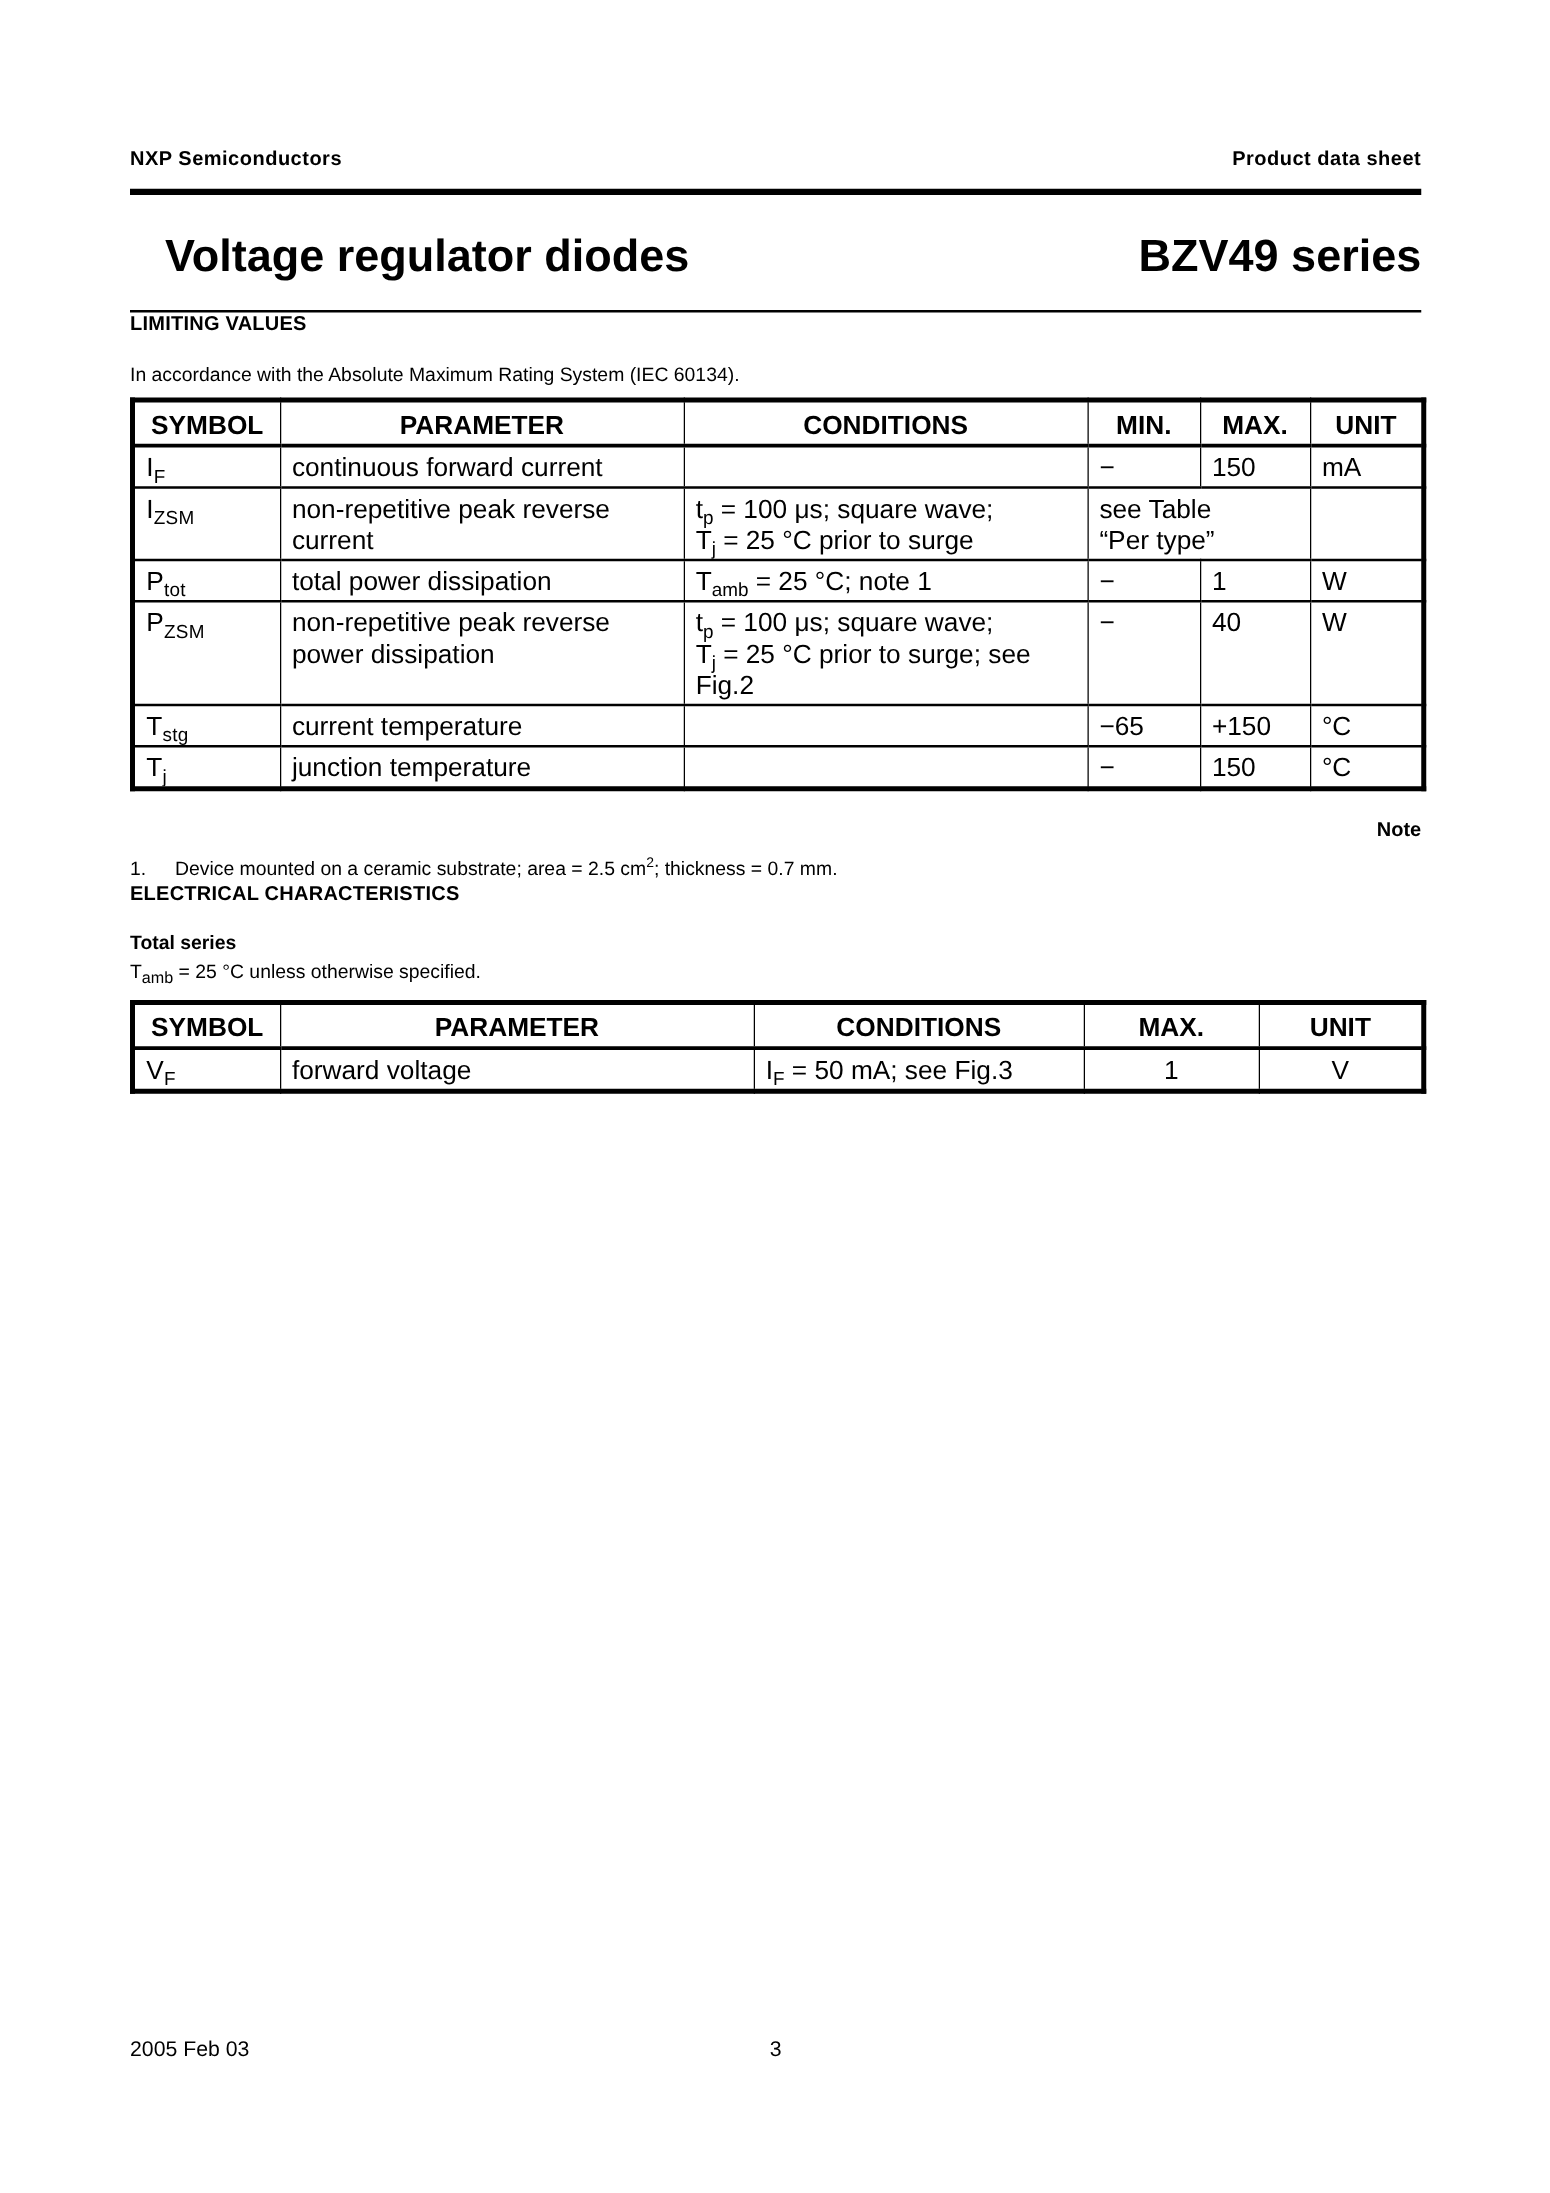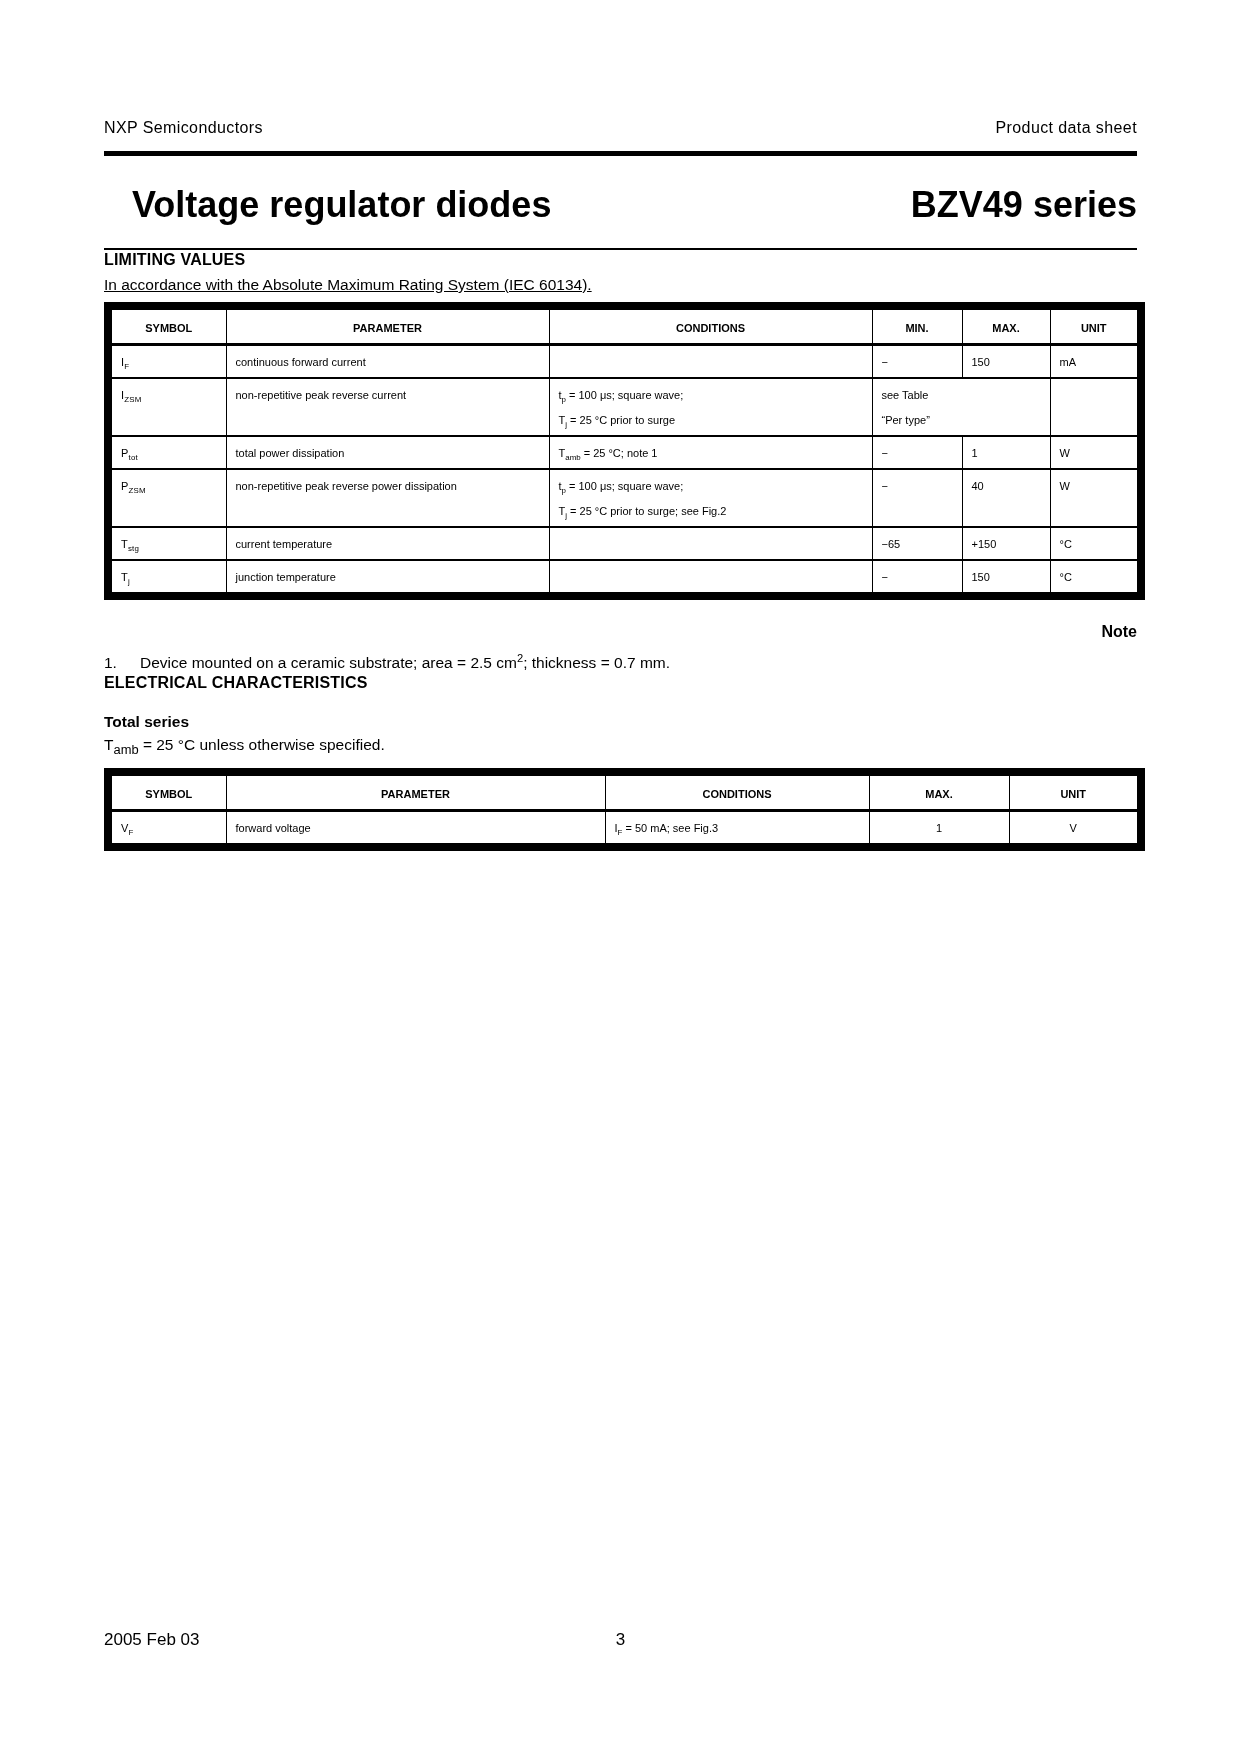--- a/index.html
+++ b/index.html
@@ -26,21 +26,21 @@
     margin-left: 104px;
     width: 1033px;
   }
   
   .doc-header {
     margin-top: 119px;
     display: flex;
     justify-content: space-between;
     align-items: center;
     font-size: 16px;
-    font-weight: normal;
+    font-weight: bold;
     letter-spacing: 0.4px;
     line-height: 18px;
   }
   .rule-thick {
     height: 5px;
     background: #000;
     margin-top: 14px;
   }
   .rule-thin {
     height: 2px;
@@ -59,32 +59,31 @@
   .title-row .product-title { margin-left: 28px; }
   h2.section-heading {
     font-size: 16px;
     font-weight: bold;
     line-height: 19px;
     margin: 0;
     letter-spacing: 0.2px;
   }
   .lv-heading { margin-top: 38px; }
   .intro {
-    margin-top: 6px;
-    font-size: 15.5px;
-    line-height: 19px;
-    text-decoration: underline;
+    margin-top: 22px;
+    font-size: 15.5px;
+    line-height: 19px;
   }
   table.data-table {
     margin-top: 8px;
     border-collapse: collapse;
     table-layout: fixed;
     width: 1033px;
-    border: 8px solid #000000;
-    font-size: 11px;
+    border: 4px solid #000000;
+    font-size: 21px;
   }
   table.data-table th,
   table.data-table td {
     border-left: 1px solid #000;
     border-right: 1px solid #000;
     border-top: 2px solid #000;
     border-bottom: 2px solid #000;
     vertical-align: top;
     padding: 4px 9px 2px 9px;
     line-height: 25px;

